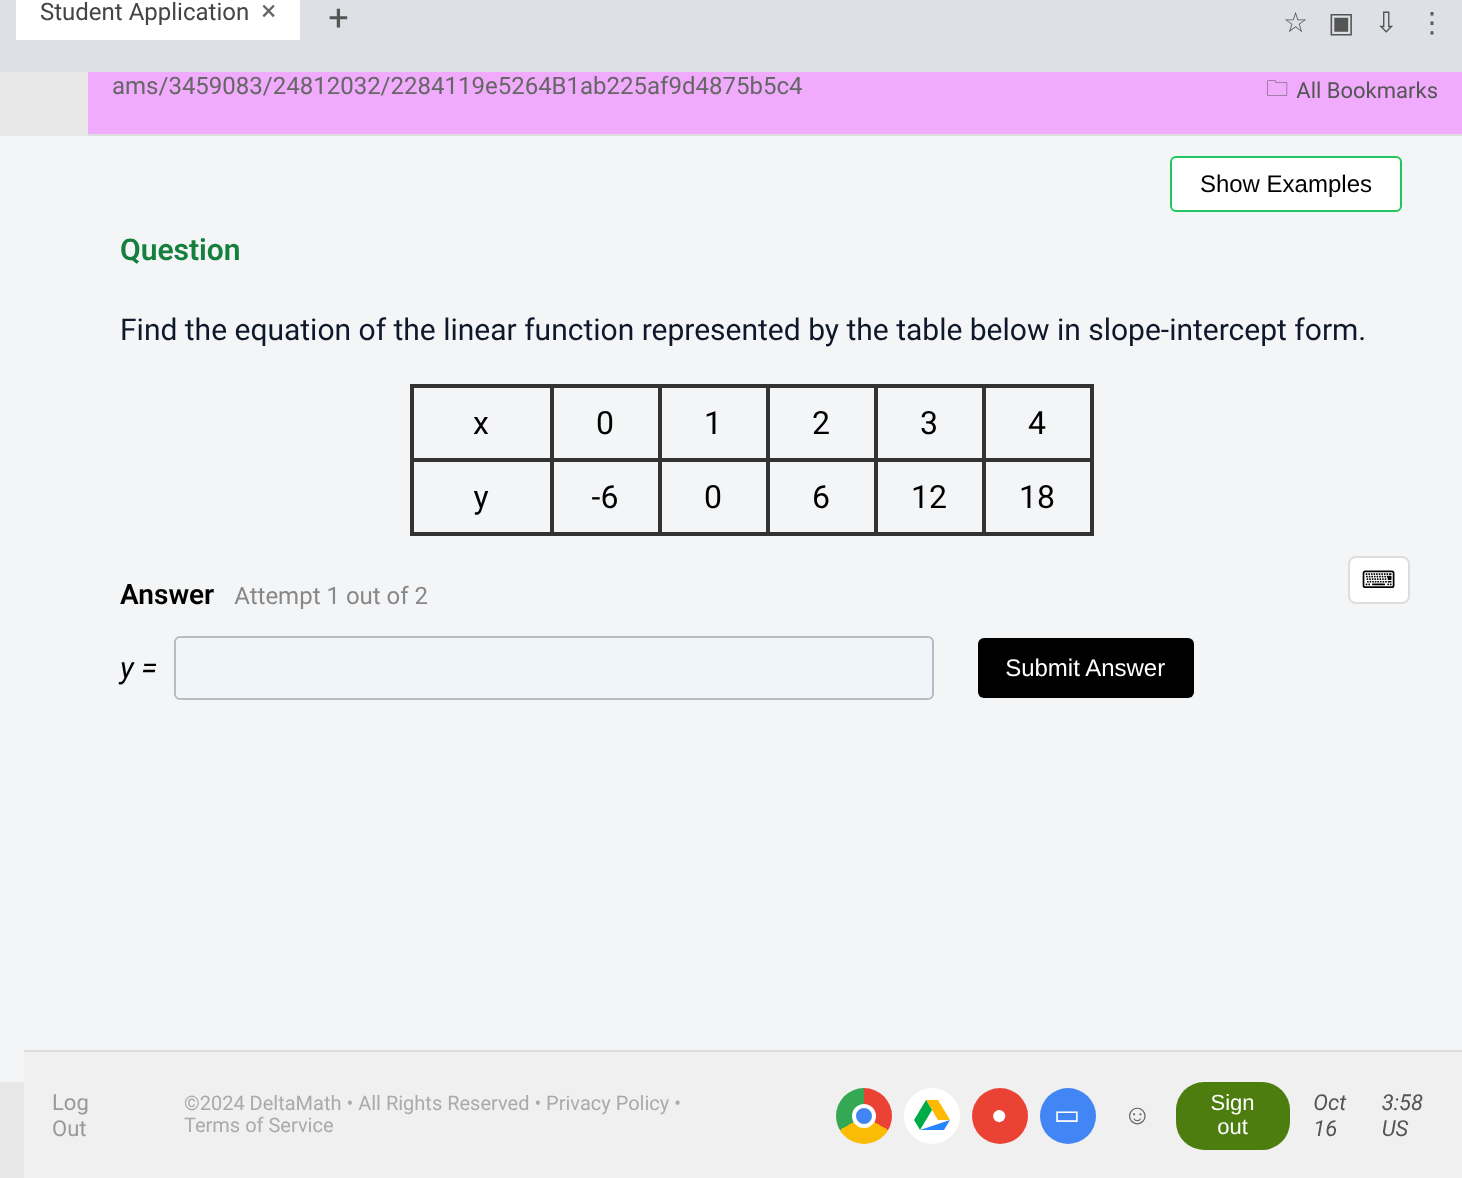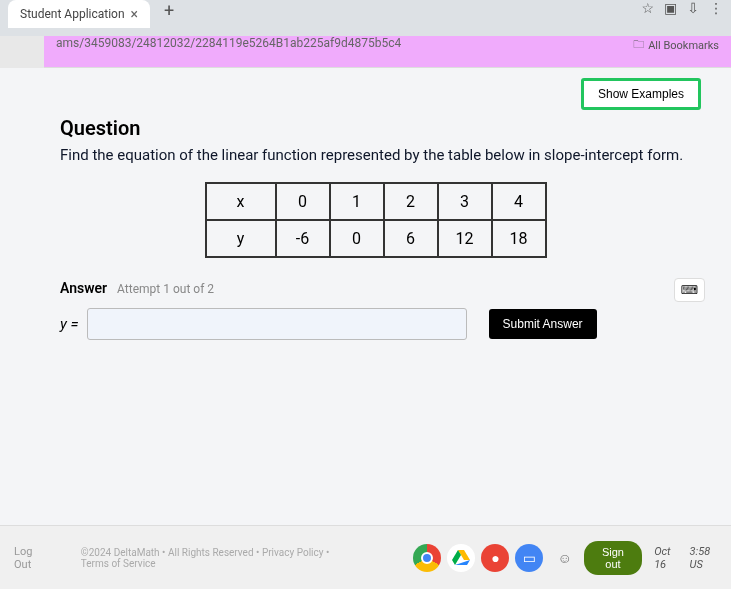--- a/index.html
+++ b/index.html
@@ -8,22 +8,22 @@
       background: #e8e8e8;
       width: 731px;
       height: 589px;
       overflow: hidden;
       position: relative;
     }
     .chrome-bar {
       background: #dde1e5;
       height: 36px;
       display: flex;
-      align-items: flex-start;
-      padding: 0 8px;
+      align-items: flex-end;
+      padding: 16px 8px;
       gap: 8px;
     }
     .tab {
       background: #fff;
       border-radius: 8px 8px 0 0;
       padding: 6px 12px;
       font-size: 12px;
       color: #444;
       display: flex;
       align-items: center;
@@ -63,32 +63,32 @@
       background: #f4f5f7;
       padding: 18px 40px 10px 60px;
       height: calc(100% - 68px - 48px);
       position: relative;
     }
     .show-examples {
       position: absolute;
       top: 10px;
       right: 30px;
       background: #fff;
-      border: 3px solid #22c55e;
+      border: 1px solid #22c55e;
       padding: 6px 14px;
       font-size: 12px;
       border-radius: 3px;
       cursor: pointer;
     }
     .question-label {
-      font-size: 20px;
+      font-size: 15px;
       font-weight: 600;
-      color: #000000;
+      color: #15803d;
       margin-top: 30px;
-      margin-bottom: 6px;
+      margin-bottom: 22px;
     }
     .question-text {
       font-size: 15px;
       color: #0f172a;
       margin-bottom: 18px;
     }
     .data-table {
       margin: 0 auto 22px auto;
       border-collapse: collapse;
     }
@@ -143,21 +143,21 @@
       color: #fff;
       border: none;
       padding: 8px 14px;
       font-size: 12px;
       border-radius: 3px;
       cursor: pointer;
       margin-left: 14px;
     }
     .bottom-bar {
       position: absolute;
-      bottom: 0; left: 0; right: 0;
+      bottom: 0; left: 12px; right: 0;
       height: 64px;
       background: #f0f0f0;
       border-top: 1px solid #ddd;
       display: flex;
       align-items: center;
       padding: 0 14px;
       gap: 14px;
     }
     .left-logout {
       font-size: 11px;

